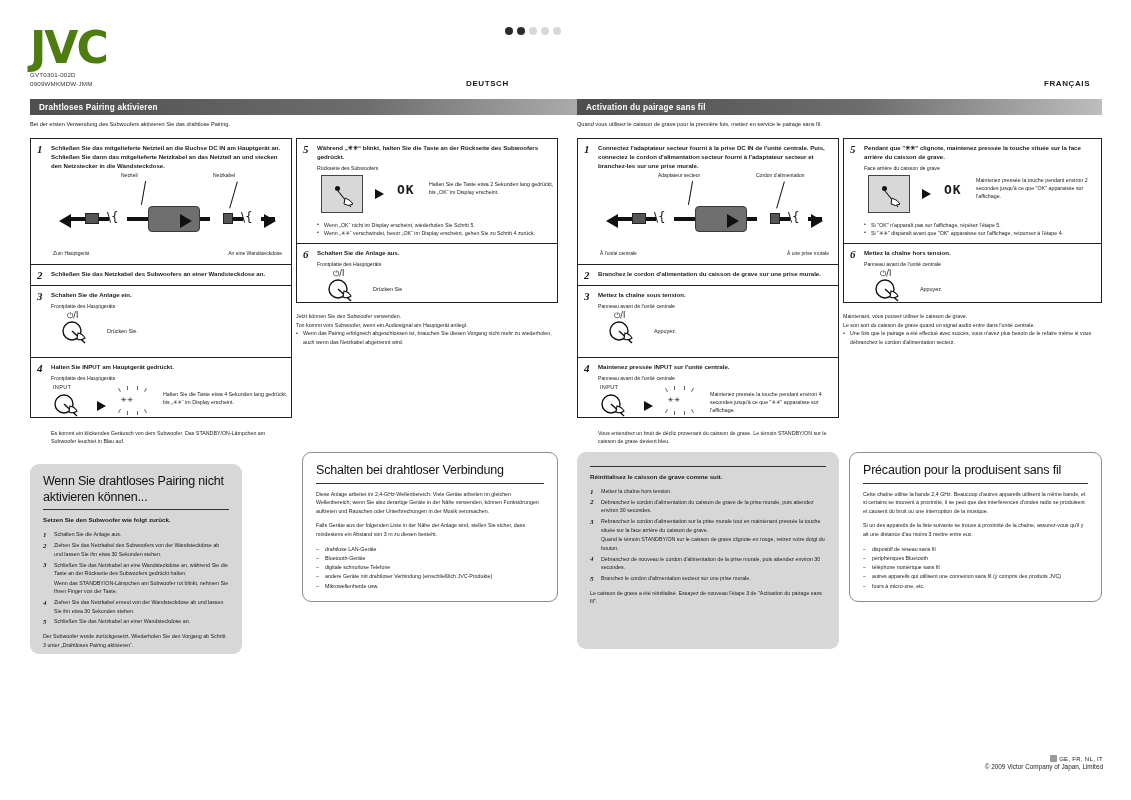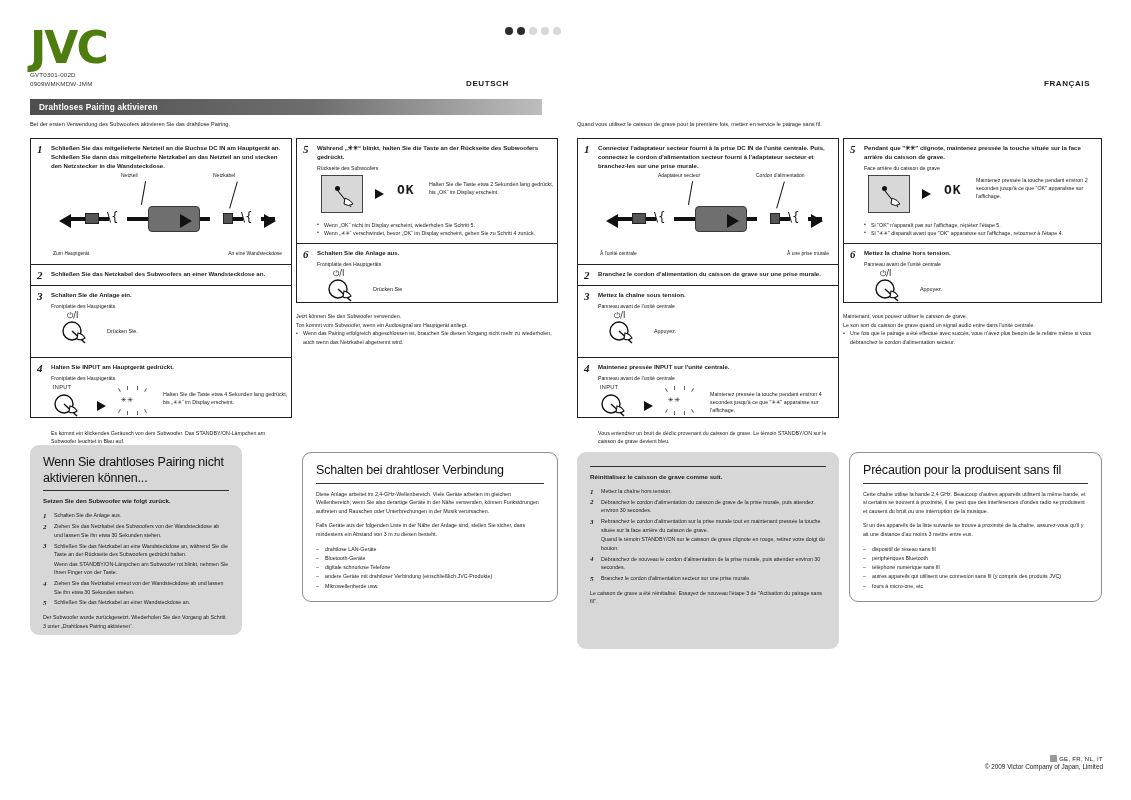--- a/index.html
+++ b/index.html
@@ -31,21 +31,21 @@
   .lang-de { position:absolute; left:466px; top:79px; font-size:8px; font-weight:bold; letter-spacing:.6px; }
   .lang-fr { position:absolute; left:1044px; top:79px; font-size:8px; font-weight:bold; letter-spacing:.6px; }
 
   
   .titlebar {
     position:absolute; height:16px;
     background:linear-gradient(to right,#4e4e4e 0%, #6d6d6d 55%, #bdbdbd 100%);
     color:#fff; font-size:8.2px; font-weight:bold; letter-spacing:.2px;
     display:flex; align-items:center; padding-left:9px;
   }
-  .titlebar.de { left:30px; top:99px; width:512px; }
+  .titlebar.de { left:30px; top:99px; width:610px; }
   .titlebar.fr { left:577px; top:99px; width:525px; }
 
   .intro { position:absolute; font-size:5.6px; color:#222; }
   .intro.de { left:30px; top:121px; }
   .intro.fr { left:577px; top:121px; }
 
   
   .stepbox {
     position:absolute; border:1px solid #222; background:#fff;
   }
@@ -134,21 +134,21 @@
   .olist li { font-size:5.3px; line-height:1.6; position:relative; padding-left:11px; margin-bottom:2.5px; }
   .olist li .n {
     position:absolute; left:0; top:-.5px;
     font-family:"Liberation Serif", serif; font-style:italic; font-weight:bold; font-size:7px;
   }
   .olist li .sub { display:block; margin-top:1px; }
   .dlist { list-style:none; margin-top:1px; }
   .dlist li { font-size:5.3px; line-height:1.75; position:relative; padding-left:9px; }
   .dlist li:before { content:"–"; position:absolute; left:0; }
 
-  .p-de-left  { left:30px;  top:445px; width:212px; height:190px; }
+  .p-de-left  { left:30px;  top:464px; width:212px; height:190px; }
   .p-de-right { left:302px; top:452px; width:256px; height:150px; }
   .p-fr-left  { left:577px; top:452px; width:262px; height:197px; }
   .p-fr-right { left:849px; top:452px; width:253px; height:150px; }
 
   
   .footer { position:absolute; right:28px; top:755px; text-align:right; }
   .footer .langs { font-size:6px; letter-spacing:.3px; }
   .footer .copy  { font-size:6.4px; margin-top:1px; }
   .footer .badge {
     display:inline-block; width:7px;height:7px;background:#9a9a9a;
@@ -341,20 +341,21 @@
     <p>Falls Geräte aus der folgenden Liste in der Nähe der Anlage sind, stellen Sie sicher, dass mindestens ein Abstand von 3 m zu diesen besteht.</p>
     <ul class="dlist">
       <li>drahtlose LAN-Geräte</li>
       <li>Bluetooth-Geräte</li>
       <li>digitale schnurlose Telefone</li>
       <li>andere Geräte mit drahtloser Verbindung (einschließlich JVC-Produkte)</li>
       <li>Mikrowellenherde usw.</li>
     </ul>
   </div>
 
+  <div class="titlebar fr">Activation du pairage sans fil</div>
   <div class="intro fr">Quand vous utilisez le caisson de grave pour la première fois, mettez en service le pairage sans fil.</div>
 
   <div class="stepbox fr1">
     <div class="step">
       <div class="step-num">1</div>
       <div class="step-body">
         <div class="step-head">Connectez l'adaptateur secteur fourni à la prise DC IN de l'unité centrale. Puis, connectez le cordon d'alimentation secteur fourni à l'adaptateur secteur et branchez-les sur une prise murale.</div>
         <div class="diagram">
           <div class="dg-label" style="left:60px;top:0">Adaptateur secteur</div>
           <div class="dg-label" style="left:158px;top:0">Cordon d'alimentation</div>

